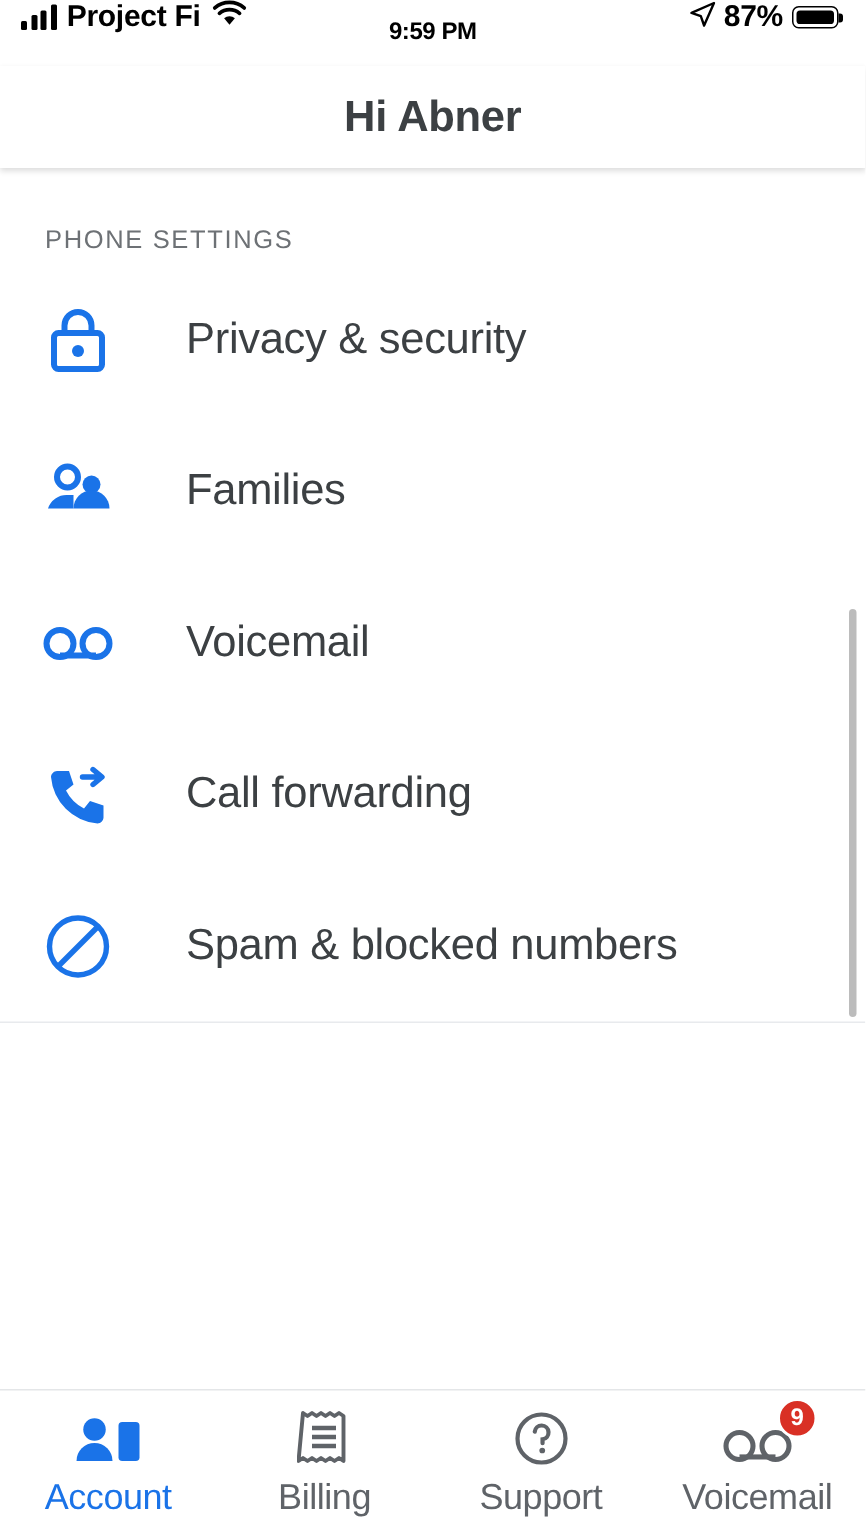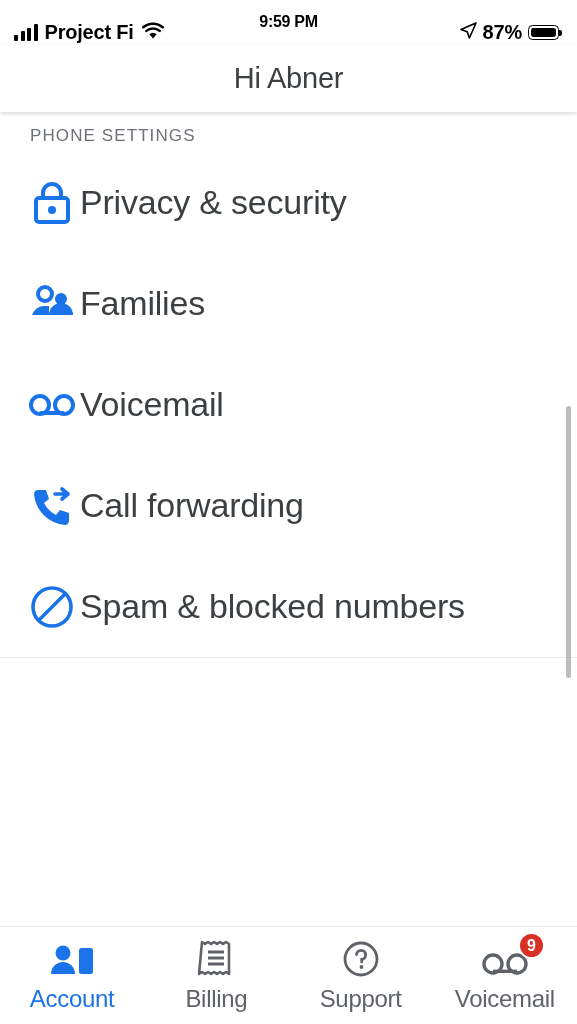--- a/index.html
+++ b/index.html
@@ -8,22 +8,22 @@
     font-family:"Liberation Sans", sans-serif;
     background:#ffffff;
     color:#3c4043;
     overflow:hidden;
     position:relative;
   }
 
   
   .statusbar{
     height:44px; width:100%;
-    display:flex; align-items:flex-end;
-    padding:13px 18px 0 14px;
+    display:flex; align-items:flex-start;
+    padding:0 18px 0 14px;
     position:relative;
     background:#fff;
   }
   .sb-left{ display:flex; align-items:center; gap:7px; }
   .sb-center{
     position:absolute; left:0; right:0; top:0; bottom:0;
     display:flex; align-items:center; justify-content:center;
     pointer-events:none;
   }
   .sb-right{ display:flex; align-items:center; gap:6px; margin-left:auto; z-index:2;}
@@ -49,44 +49,44 @@
 
   
   .appbar{
     height:68px;
     display:flex; align-items:center; justify-content:center;
     background:#fff;
     position:relative; z-index:5;
     box-shadow:0 2px 4px rgba(0,0,0,.14);
   }
   .appbar h1{
-    font-size:29px; font-weight:400; color:#3c4043; letter-spacing:-.2px;
+    font-size:29px; font-weight:700; color:#3c4043; letter-spacing:-.2px;
   }
 
   
   .content{
     position:absolute; top:112px; bottom:98px; left:0; right:0;
     background:#fff; overflow:hidden;
   }
   .section-header{
     font-size:17px; letter-spacing:1.1px; color:#6d7175;
-    padding:14px 0 0 30px; font-weight:400;
+    padding:38px 0 0 30px; font-weight:400;
   }
   .rows{ margin-top:6px; }
   .row{
     display:flex; align-items:center;
     height:101px; padding-left:24px;
     cursor:pointer;
   }
   .row .ico{
     width:56px; min-width:56px; height:48px;
     display:flex; align-items:center; justify-content:center;
   }
   .row .lbl{
-    font-size:34px; color:#3c4043; letter-spacing:-.2px;
+    font-size:29px; color:#3c4043; margin-left:44px; letter-spacing:-.2px;
     white-space:nowrap;
   }
   .divider{ height:1px; background:#e8eaed; width:100%; }
 
   
   .scrollbar{
     position:absolute; right:6px; top:406px; width:5px; height:272px;
     background:#b0b0b0; border-radius:3px; opacity:.85; z-index:6;
   }
 

